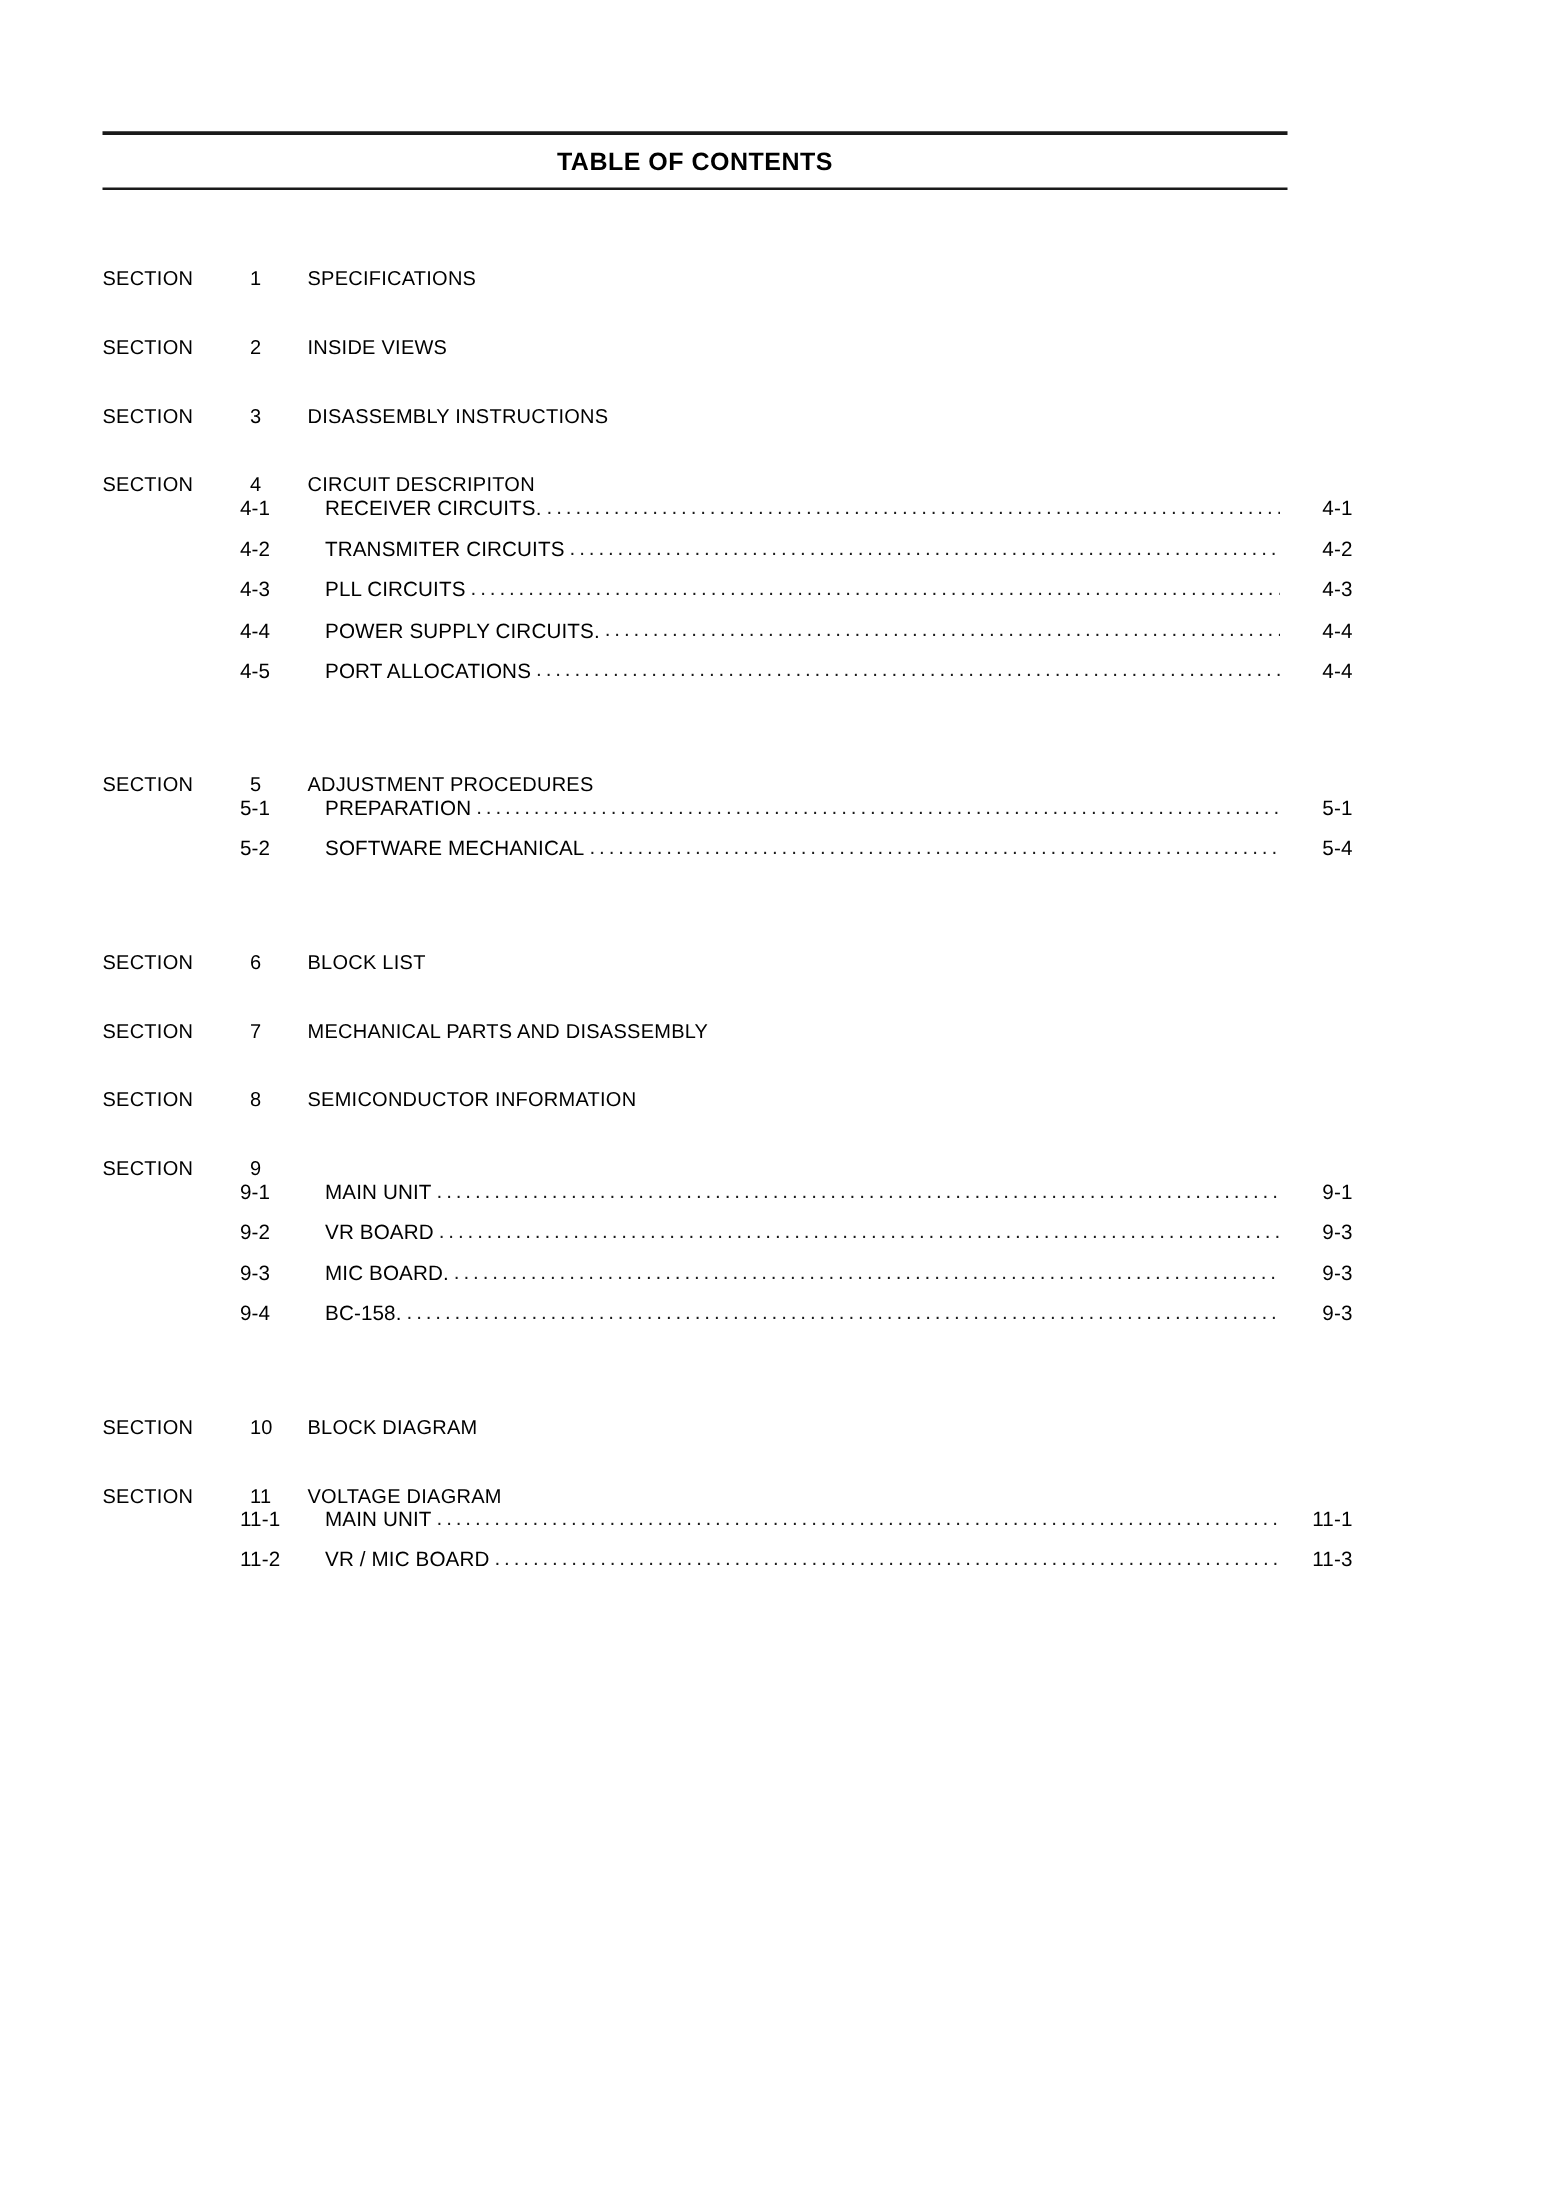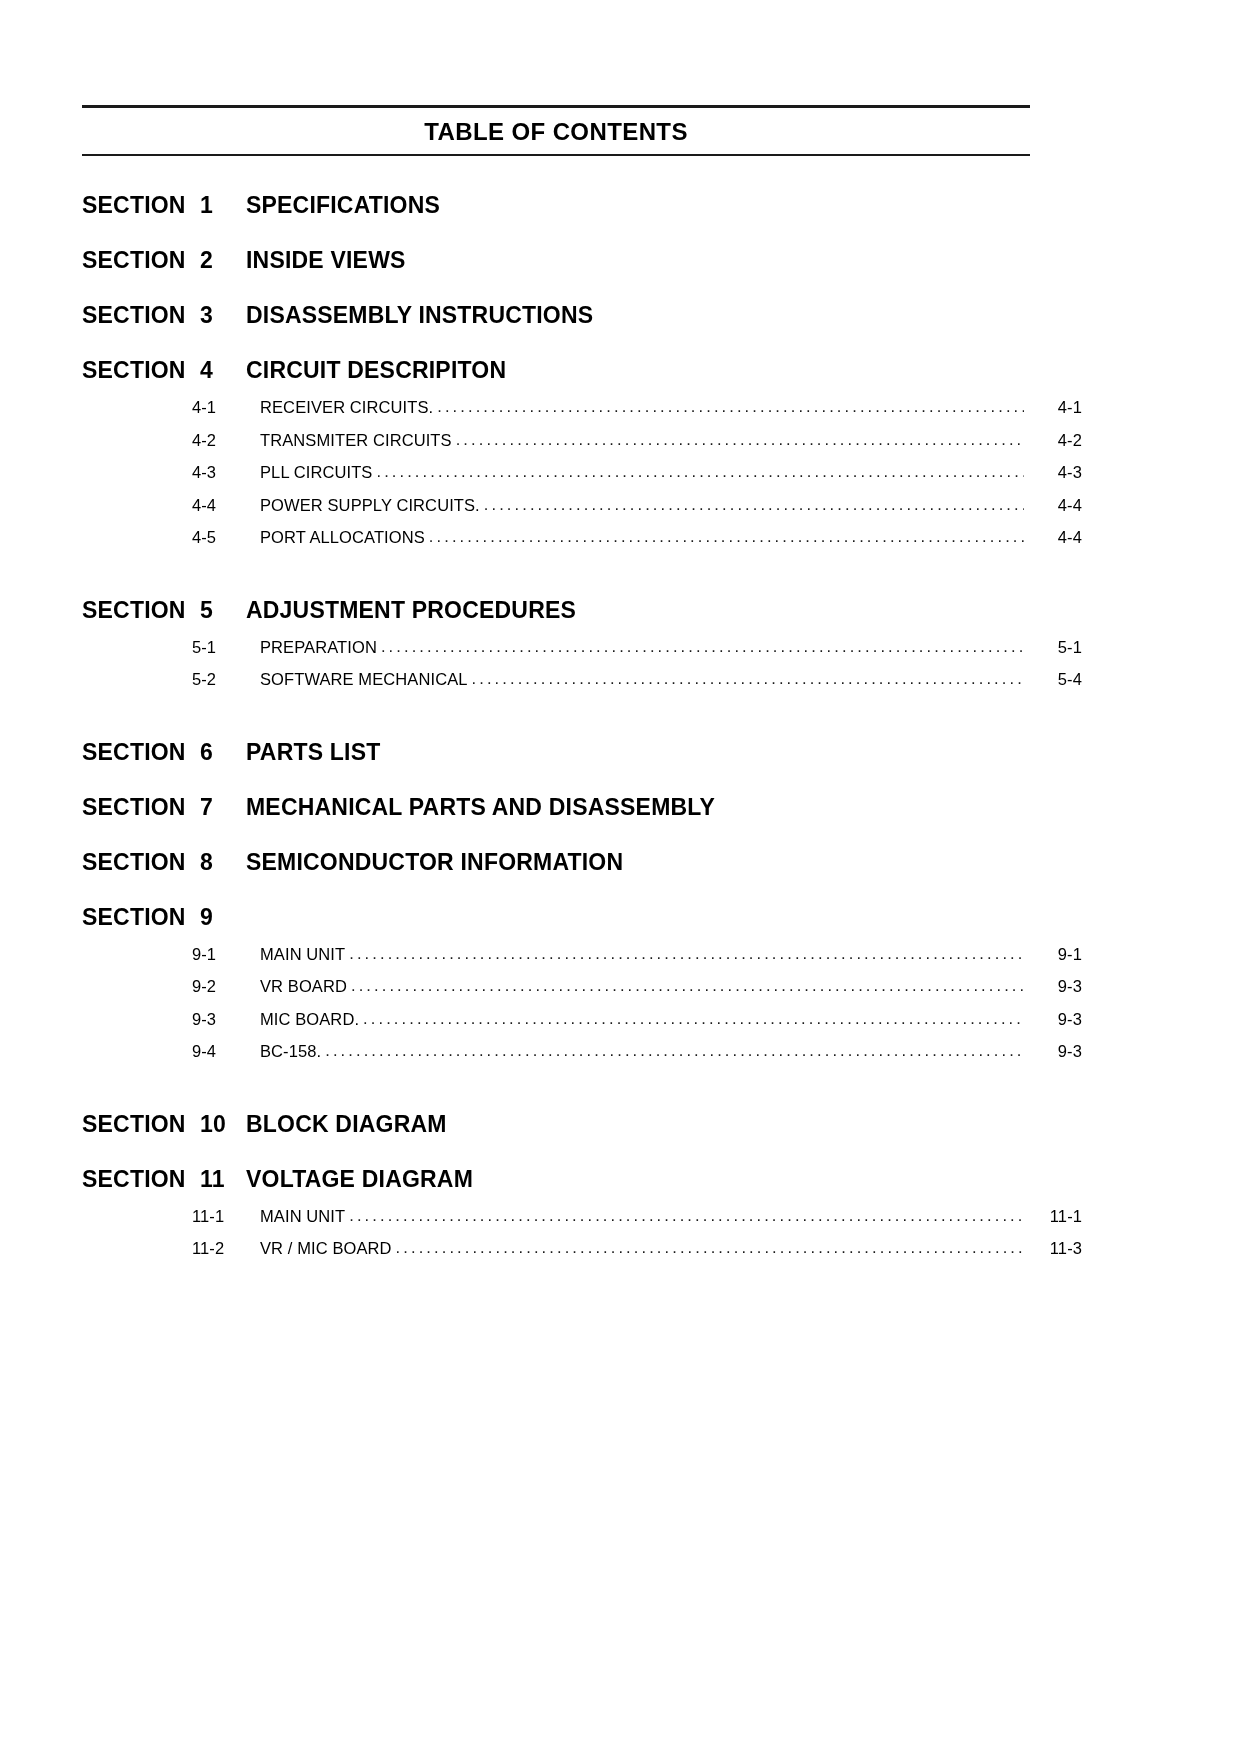--- a/index.html
+++ b/index.html
@@ -31,42 +31,42 @@
   }
   .rule {
     width: 100%;
     height: 3px;
     background: #1a1a1a;
   }
   .rule.thin { height: 2px; }
 
   .toc-title {
     text-align: center;
-    font-size: 24px;
+    font-size: 20px;
     font-weight: bold;
     letter-spacing: 0.4px;
     padding: 11px 0 9px 0;
     line-height: 1.1;
   }
 
   
   .toc-body {
     position: absolute;
     left: 82px;
     top: 178px;
     width: 1000px;
   }
 
   .section-block { }
 
   .section-row {
     display: flex;
-    align-items: center;
-    font-size: 23px;
-    font-weight: bold;
+    align-items: flex-end;
+    font-size: 16px;
+    font-weight: normal;
     letter-spacing: 0.2px;
     height: 55px;
   }
   .section-word {
     width: 118px;
     flex: 0 0 118px;
     white-space: nowrap;
   }
   .section-num {
     width: 46px;
@@ -232,21 +232,21 @@
             <span class="leader">...........................................................................................................................................</span>
             <span class="sub-page">5-4</span>
           </span>
         </div>
         <div style="height: 22px;"></div>
       </div>
       <div class="section-block">
         <div class="section-row">
           <span class="section-word">SECTION</span>
           <span class="section-num">6</span>
-          <span class="section-name">PARTS LIST</span>
+          <span class="section-name">BLOCK LIST</span>
         </div>
       </div>
       <div class="section-block">
         <div class="section-row">
           <span class="section-word">SECTION</span>
           <span class="section-num">7</span>
           <span class="section-name">MECHANICAL PARTS AND DISASSEMBLY</span>
         </div>
       </div>
       <div class="section-block">

